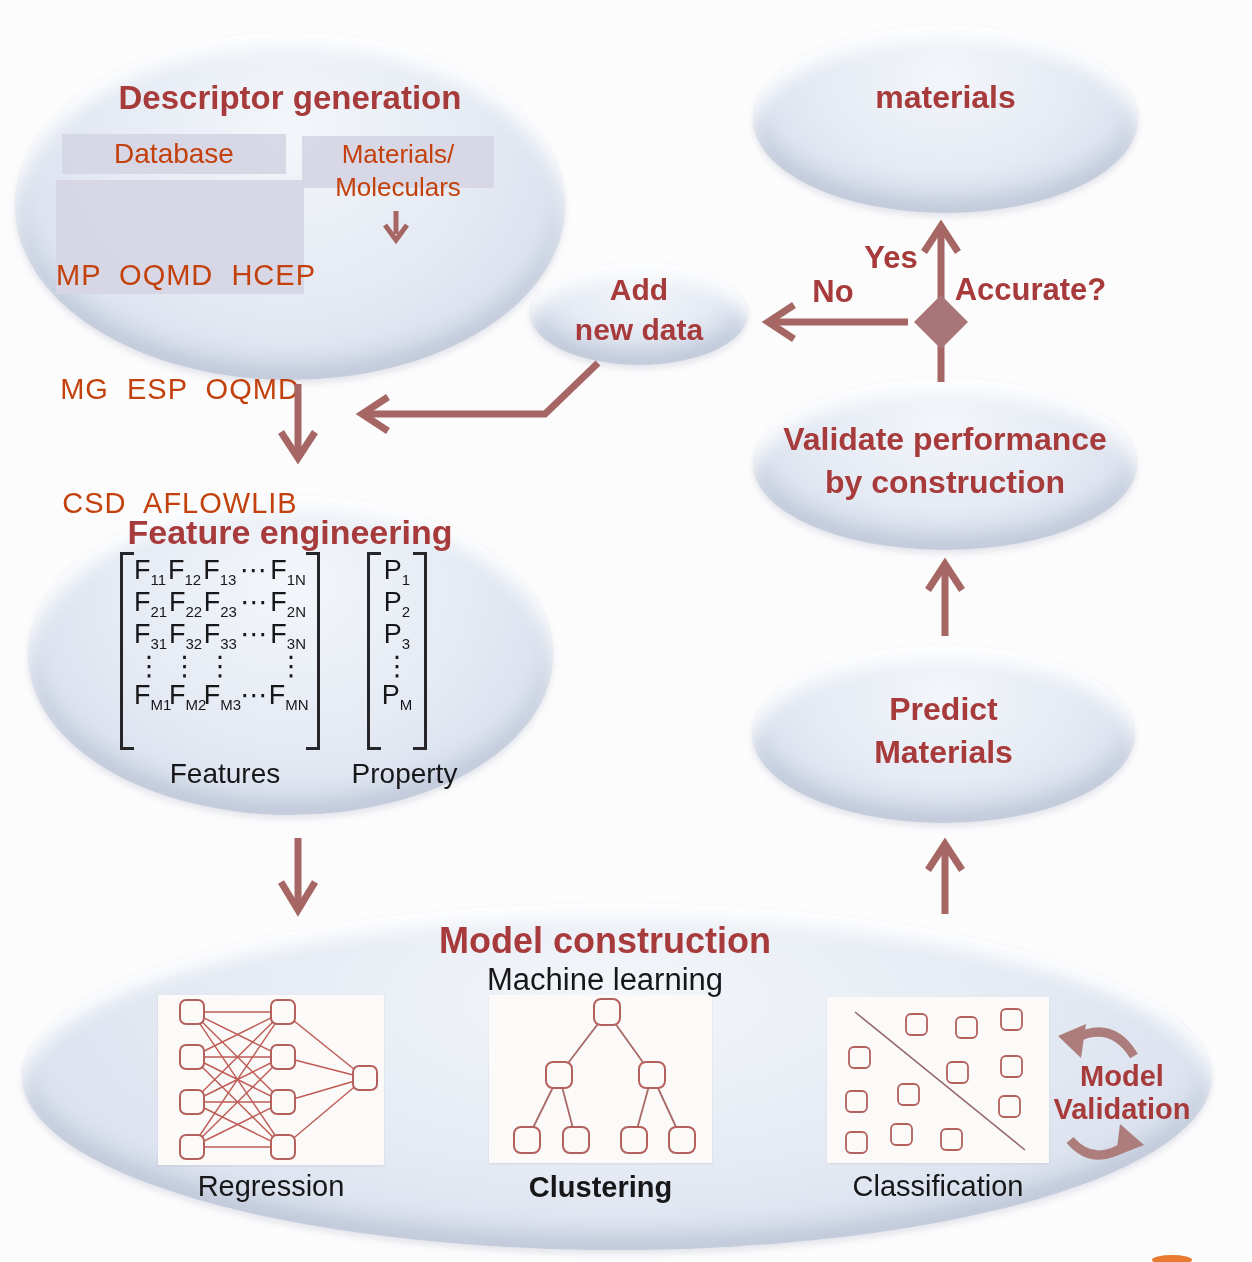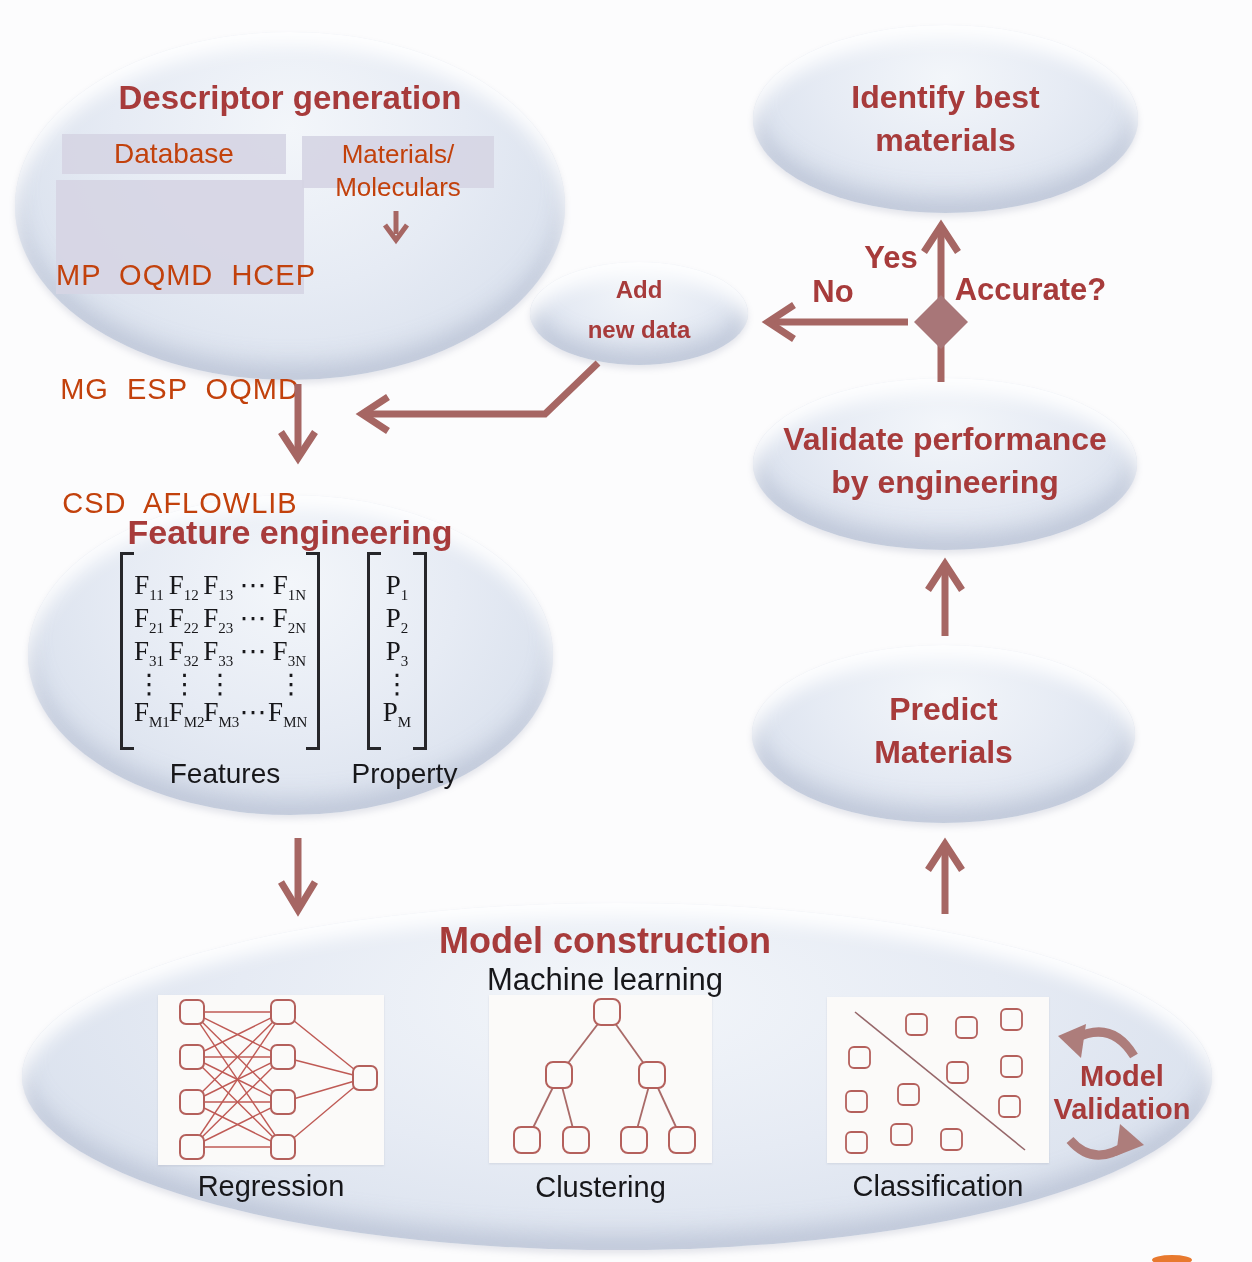--- a/index.html
+++ b/index.html
@@ -21,21 +21,21 @@
   .black-txt { color: #17171a; }
   .lav-box {
     position: absolute; background: rgba(214,213,228,0.92);
     color: #c2410c; text-align: center;
   }
   .pre { white-space: pre; }
   .panel { position: absolute; background: #fbfaf9; box-shadow: 0 1px 2px rgba(100,100,120,0.15); }
   .overlay { position: absolute; left: 0; top: 0; pointer-events: none; }
   .matrix {
     position: absolute; display: flex; flex-direction: column;
-    justify-content: center; padding: 4px 14px; color: #17171a; font-family: Liberation Serif, serif;
+    justify-content: flex-start; padding: 4px 14px; color: #17171a;
   }
   .matrix::before {
     content: ""; position: absolute; left: 0; top: 0; bottom: 0; width: 11px;
     border: 3px solid #26262a; border-right: none;
   }
   .matrix::after {
     content: ""; position: absolute; right: 0; top: 0; bottom: 0; width: 11px;
     border: 3px solid #26262a; border-left: none;
   }
   #features-matrix { left: 120px; top: 552px; width: 200px; height: 198px; }
@@ -193,37 +193,36 @@
       <polygon points="1086,1024 1058,1036 1081,1058" fill="#ad7d7b"></polygon>
     </g>
     <g>
       <path d="M1070 1140 Q1094 1168 1128 1144" stroke="#ad7d7b" stroke-width="9" fill="none"></path>
       <polygon points="1116,1156 1144,1145 1120,1124" fill="#ad7d7b"></polygon>
     </g>
   </svg>
 
   <div class="txt red-title" style="left:45px; top:77px; width:490px; font-size:33px;">Descriptor generation</div>
 
-  <div class="txt red-title" style="left:530px; top:270px; width:218px; font-size:24px; line-height:40px;">
+  <div class="txt red-title" style="left:530px; top:270px; width:218px; font-size:30px; line-height:40px;">
     <div>Add</div>
     <div>new data</div>
   </div>
 
   <div class="txt red-title" style="left:753px; top:76px; width:385px; font-size:32px; line-height:43px;">
-    <div>Identify best</div>
     <div>materials</div>
   </div>
 
   <div class="txt red-title" style="left:856px; top:238px; width:70px; font-size:31px;">Yes</div>
   <div class="txt red-title" style="left:800px; top:272px; width:66px; font-size:31px;">No</div>
   <div class="txt red-title" style="left:948px; top:270px; width:165px; font-size:31px;">Accurate?</div>
 
   <div class="txt red-title" style="left:753px; top:418px; width:384px; font-size:32px; line-height:43px;">
     <div>Validate performance</div>
-    <div>by engineering</div>
+    <div>by construction</div>
   </div>
 
   <div class="txt red-title" style="left:752px; top:688px; width:383px; font-size:32px; line-height:43px;">
     <div>Predict</div>
     <div>Materials</div>
   </div>
 
   <div class="txt red-title" style="left:45px; top:510px; width:490px; font-size:34px;">Feature engineering</div>
 
   <div class="matrix" id="features-matrix">
@@ -281,21 +280,21 @@
       </div>
     </div>
 
   <div class="txt black-txt" style="left:140px; top:756px; width:170px; font-size:28px;">Features</div>
   <div class="txt black-txt" style="left:322px; top:756px; width:165px; font-size:28px;">Property</div>
 
   <div class="txt red-title" style="left:305px; top:918px; width:600px; font-size:36px;">Model construction</div>
   <div class="txt black-txt" style="left:305px; top:960px; width:600px; font-size:31px;">Machine learning</div>
 
   <div class="txt black-txt" style="left:158px; top:1168px; width:226px; font-size:29px;">Regression</div>
-  <div class="txt black-txt" style="left:489px; top:1169px; width:223px; font-size:29px;">Clustering</div>
+  <div class="txt black-txt" style="left:489px; top:1169px; width:223px; font-size:29px;font-weight:bold;">Clustering</div>
   <div class="txt black-txt" style="left:827px; top:1168px; width:222px; font-size:29px;">Classification</div>
 
   <div class="txt red-title" style="left:1038px; top:1060px; width:168px; font-size:29px; line-height:33px;">
     <div>Model</div>
     <div>Validation</div>
   </div>
 
   <div class="watermark" style="left:1152px; top:1255px; width:40px; height:10px;"></div>
 </div>
 

